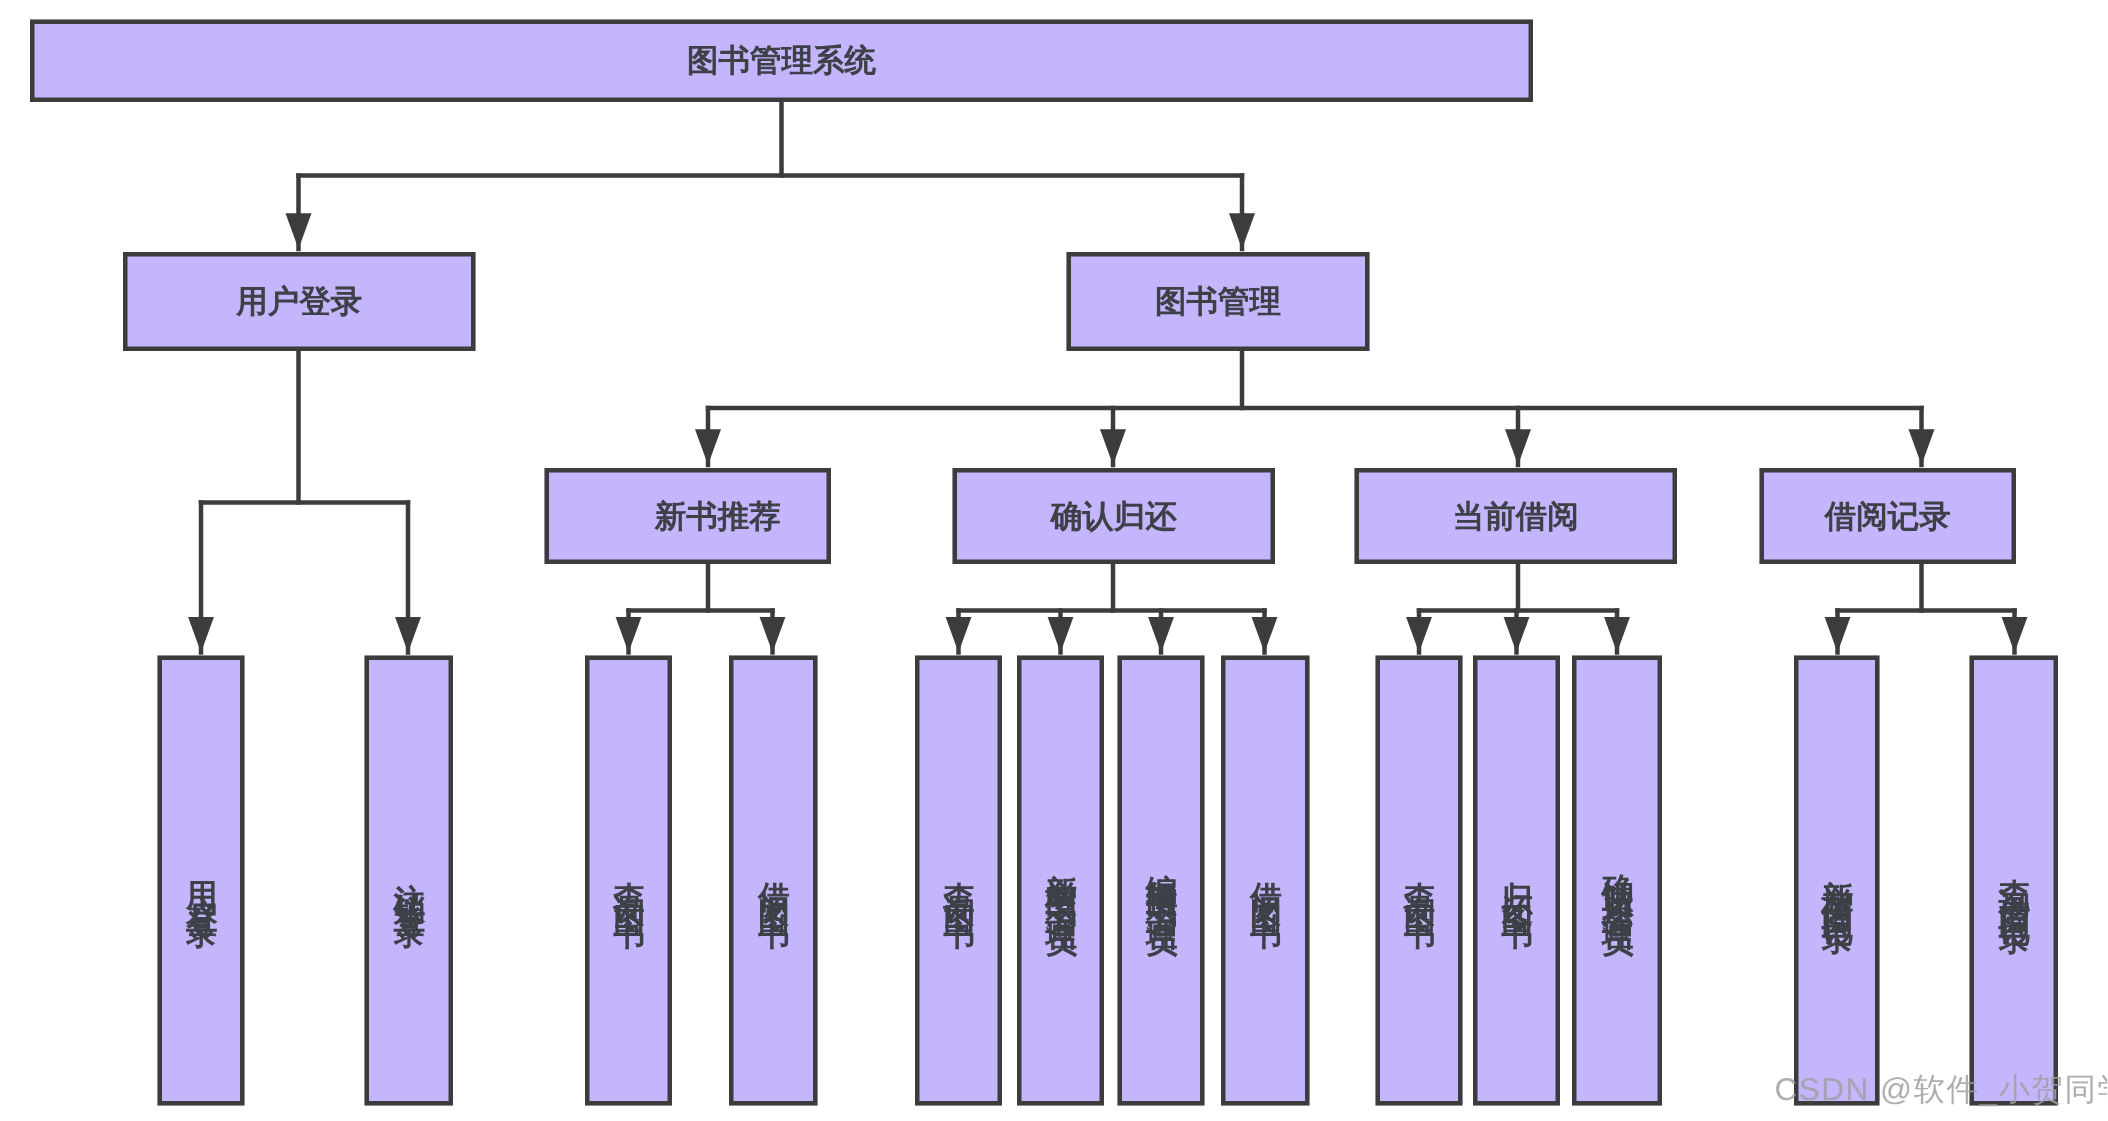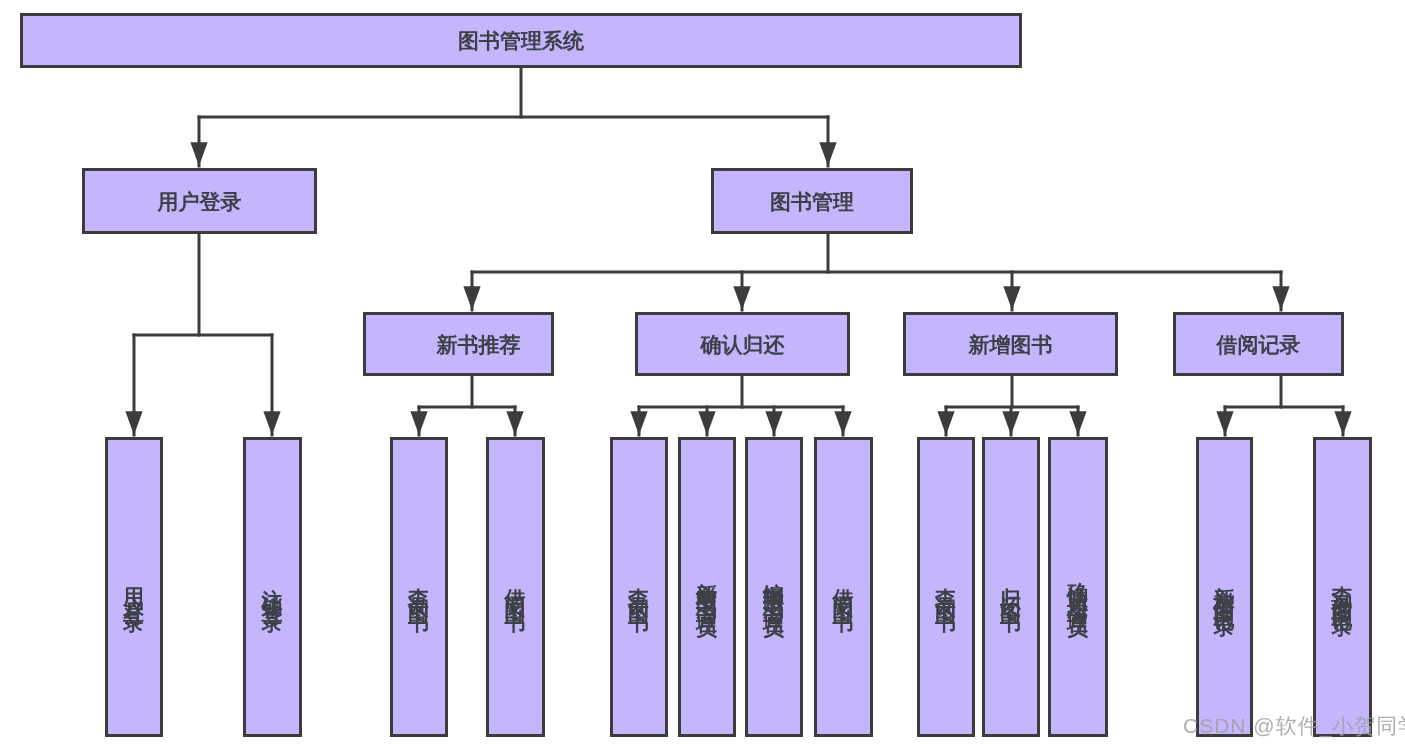--- a/index.html
+++ b/index.html
@@ -109,21 +109,21 @@
     </g>
   </svg>
 
   <div class="node" style="left:20px; top:13px; width:1002px; height:55px;">图书管理系统</div>
 
   <div class="node" style="left:82px; top:168px; width:235px; height:66px;">用户登录</div>
   <div class="node" style="left:711px; top:168px; width:202px; height:66px;">图书管理</div>
 
   <div class="node" style="left:363px; top:312px; width:191px; height:64px;padding-left:40px;">新书推荐</div>
   <div class="node" style="left:635px; top:312px; width:215px; height:64px;">确认归还</div>
-  <div class="node" style="left:903px; top:312px; width:215px; height:64px;">新增图书</div>
+  <div class="node" style="left:903px; top:312px; width:215px; height:64px;">当前借阅</div>
   <div class="node" style="left:1173px; top:312px; width:171px; height:64px;">借阅记录</div>
 
   <div class="node node-v" style="left:105px; top:437px; width:58px; height:300px;">用户登录</div>
   <div class="node node-v" style="left:243px; top:437px; width:59px; height:300px;">注销登录</div>
 
   <div class="node node-v" style="left:390px; top:437px; width:58px; height:300px;">查询图书</div>
   <div class="node node-v" style="left:486px; top:437px; width:59px; height:300px;">借阅图书</div>
 
   <div class="node node-v" style="left:610px; top:437px; width:58px; height:300px;">查询图书</div>
   <div class="node node-v" style="left:678px; top:437px; width:58px; height:300px; letter-spacing:5px;">新增图书（管理员）</div>

